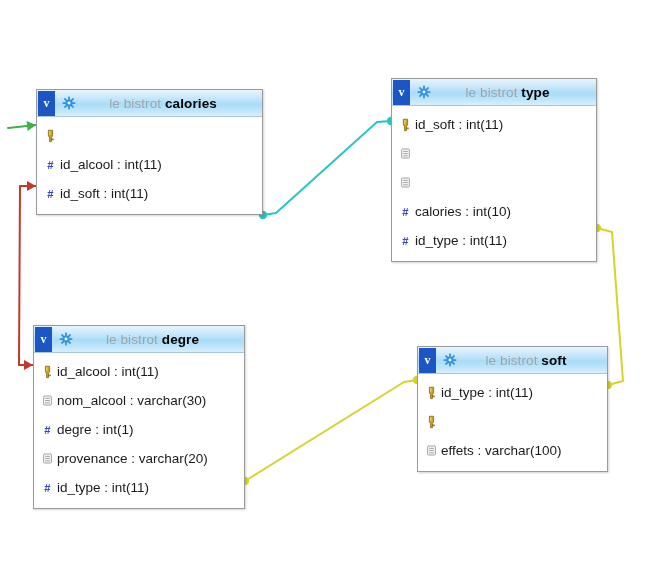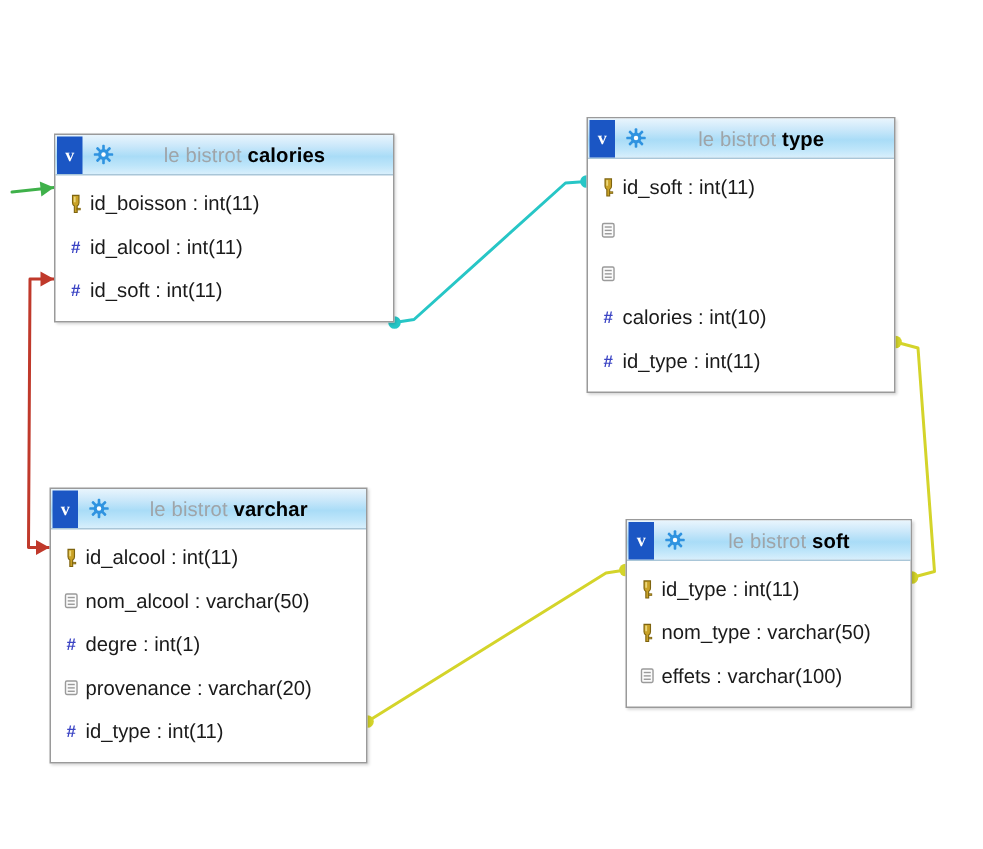--- a/index.html
+++ b/index.html
@@ -164,21 +164,20 @@
           </svg>
           <div class="tbl-title"><span>le bistrot</span> <b>calories</b></div>
         </div>
         <div class="field-list">
           <div class="field-row">
             <svg viewBox="0 0 13 16" class="field-icon">
               <path d="M4.2 2.4h4.6v5.2c0 1.3-.7 2-1.3 2.4v4.6H5.5V10C4.9 9.6 4.2 8.9 4.2 7.6z" fill="#c9a227" stroke="#7e6410" stroke-width="0.8"></path>
               <rect x="5.1" y="3.3" width="1.3" height="4" fill="#f2e08a" opacity="0.85"></rect>
               <rect x="7.4" y="11.6" width="2.3" height="1.1" fill="#c9a227" stroke="#7e6410" stroke-width="0.6"></rect>
             </svg>
-            <span class="field-text">id_boisson : int(11)</span>
           </div>
           <div class="field-row">
             <svg viewBox="0 0 13 16" class="field-icon">
               <text x="6.5" y="12.4" text-anchor="middle" font-size="12" font-weight="bold" font-family="&quot;Liberation Sans&quot;, sans-serif" fill="#3b44c4">#</text>
             </svg>
             <span class="field-text">id_alcool : int(11)</span>
           </div>
           <div class="field-row">
             <svg viewBox="0 0 13 16" class="field-icon">
               <text x="6.5" y="12.4" text-anchor="middle" font-size="12" font-weight="bold" font-family="&quot;Liberation Sans&quot;, sans-serif" fill="#3b44c4">#</text>
@@ -255,39 +254,39 @@
               <rect x="7" y="0.6" width="2" height="5" rx="0.7" fill="#2f93e0" transform="rotate(90 8 8)"></rect>
               <rect x="7" y="0.6" width="2" height="5" rx="0.7" fill="#2f93e0" transform="rotate(135 8 8)"></rect>
               <rect x="7" y="0.6" width="2" height="5" rx="0.7" fill="#2f93e0" transform="rotate(180 8 8)"></rect>
               <rect x="7" y="0.6" width="2" height="5" rx="0.7" fill="#2f93e0" transform="rotate(225 8 8)"></rect>
               <rect x="7" y="0.6" width="2" height="5" rx="0.7" fill="#2f93e0" transform="rotate(270 8 8)"></rect>
               <rect x="7" y="0.6" width="2" height="5" rx="0.7" fill="#2f93e0" transform="rotate(315 8 8)"></rect>
               <circle cx="8" cy="8" r="4.1" fill="#2f93e0"></circle>
               <circle cx="8" cy="8" r="1.7" fill="#ffffff"></circle>
             </g>
           </svg>
-          <div class="tbl-title"><span>le bistrot</span> <b>varchar</b></div>
+          <div class="tbl-title"><span>le bistrot</span> <b>degre</b></div>
         </div>
         <div class="field-list">
           <div class="field-row">
             <svg viewBox="0 0 13 16" class="field-icon">
               <path d="M4.2 2.4h4.6v5.2c0 1.3-.7 2-1.3 2.4v4.6H5.5V10C4.9 9.6 4.2 8.9 4.2 7.6z" fill="#c9a227" stroke="#7e6410" stroke-width="0.8"></path>
               <rect x="5.1" y="3.3" width="1.3" height="4" fill="#f2e08a" opacity="0.85"></rect>
               <rect x="7.4" y="11.6" width="2.3" height="1.1" fill="#c9a227" stroke="#7e6410" stroke-width="0.6"></rect>
             </svg>
             <span class="field-text">id_alcool : int(11)</span>
           </div>
           <div class="field-row">
             <svg viewBox="0 0 13 16" class="field-icon">
               <rect x="2.4" y="3.2" width="8.2" height="9.6" rx="1" fill="#fbfbfb" stroke="#9a9a9a" stroke-width="1"></rect>
               <rect x="4" y="5.2" width="5" height="1" fill="#9a9a9a"></rect>
               <rect x="4" y="7.6" width="5" height="1" fill="#9a9a9a"></rect>
               <rect x="4" y="10" width="5" height="1" fill="#9a9a9a"></rect>
             </svg>
-            <span class="field-text">nom_alcool : varchar(50)</span>
+            <span class="field-text">nom_alcool : varchar(30)</span>
           </div>
           <div class="field-row">
             <svg viewBox="0 0 13 16" class="field-icon">
               <text x="6.5" y="12.4" text-anchor="middle" font-size="12" font-weight="bold" font-family="&quot;Liberation Sans&quot;, sans-serif" fill="#3b44c4">#</text>
             </svg>
             <span class="field-text">degre : int(1)</span>
           </div>
           <div class="field-row">
             <svg viewBox="0 0 13 16" class="field-icon">
               <rect x="2.4" y="3.2" width="8.2" height="9.6" rx="1" fill="#fbfbfb" stroke="#9a9a9a" stroke-width="1"></rect>
@@ -332,21 +331,20 @@
               <rect x="7.4" y="11.6" width="2.3" height="1.1" fill="#c9a227" stroke="#7e6410" stroke-width="0.6"></rect>
             </svg>
             <span class="field-text">id_type : int(11)</span>
           </div>
           <div class="field-row">
             <svg viewBox="0 0 13 16" class="field-icon">
               <path d="M4.2 2.4h4.6v5.2c0 1.3-.7 2-1.3 2.4v4.6H5.5V10C4.9 9.6 4.2 8.9 4.2 7.6z" fill="#c9a227" stroke="#7e6410" stroke-width="0.8"></path>
               <rect x="5.1" y="3.3" width="1.3" height="4" fill="#f2e08a" opacity="0.85"></rect>
               <rect x="7.4" y="11.6" width="2.3" height="1.1" fill="#c9a227" stroke="#7e6410" stroke-width="0.6"></rect>
             </svg>
-            <span class="field-text">nom_type : varchar(50)</span>
           </div>
           <div class="field-row">
             <svg viewBox="0 0 13 16" class="field-icon">
               <rect x="2.4" y="3.2" width="8.2" height="9.6" rx="1" fill="#fbfbfb" stroke="#9a9a9a" stroke-width="1"></rect>
               <rect x="4" y="5.2" width="5" height="1" fill="#9a9a9a"></rect>
               <rect x="4" y="7.6" width="5" height="1" fill="#9a9a9a"></rect>
               <rect x="4" y="10" width="5" height="1" fill="#9a9a9a"></rect>
             </svg>
             <span class="field-text">effets : varchar(100)</span>
           </div>

